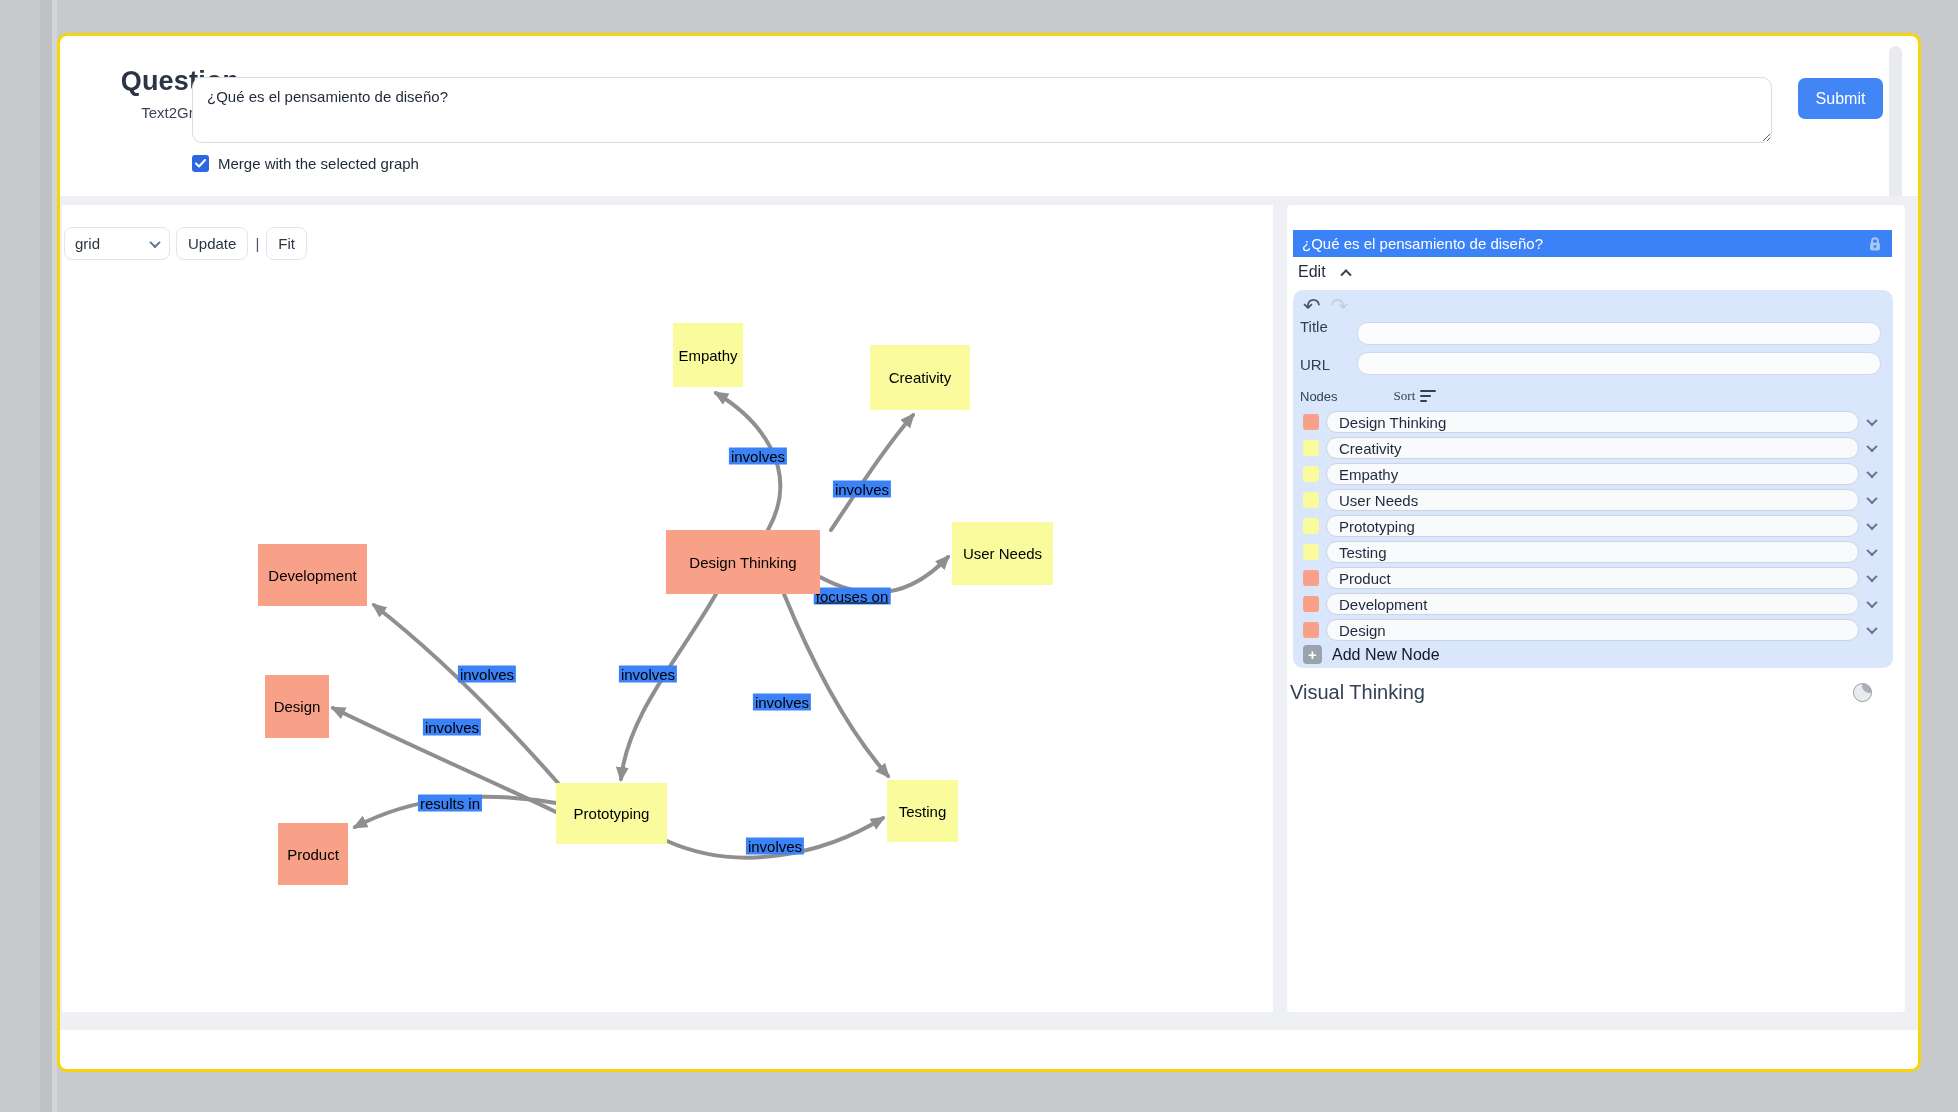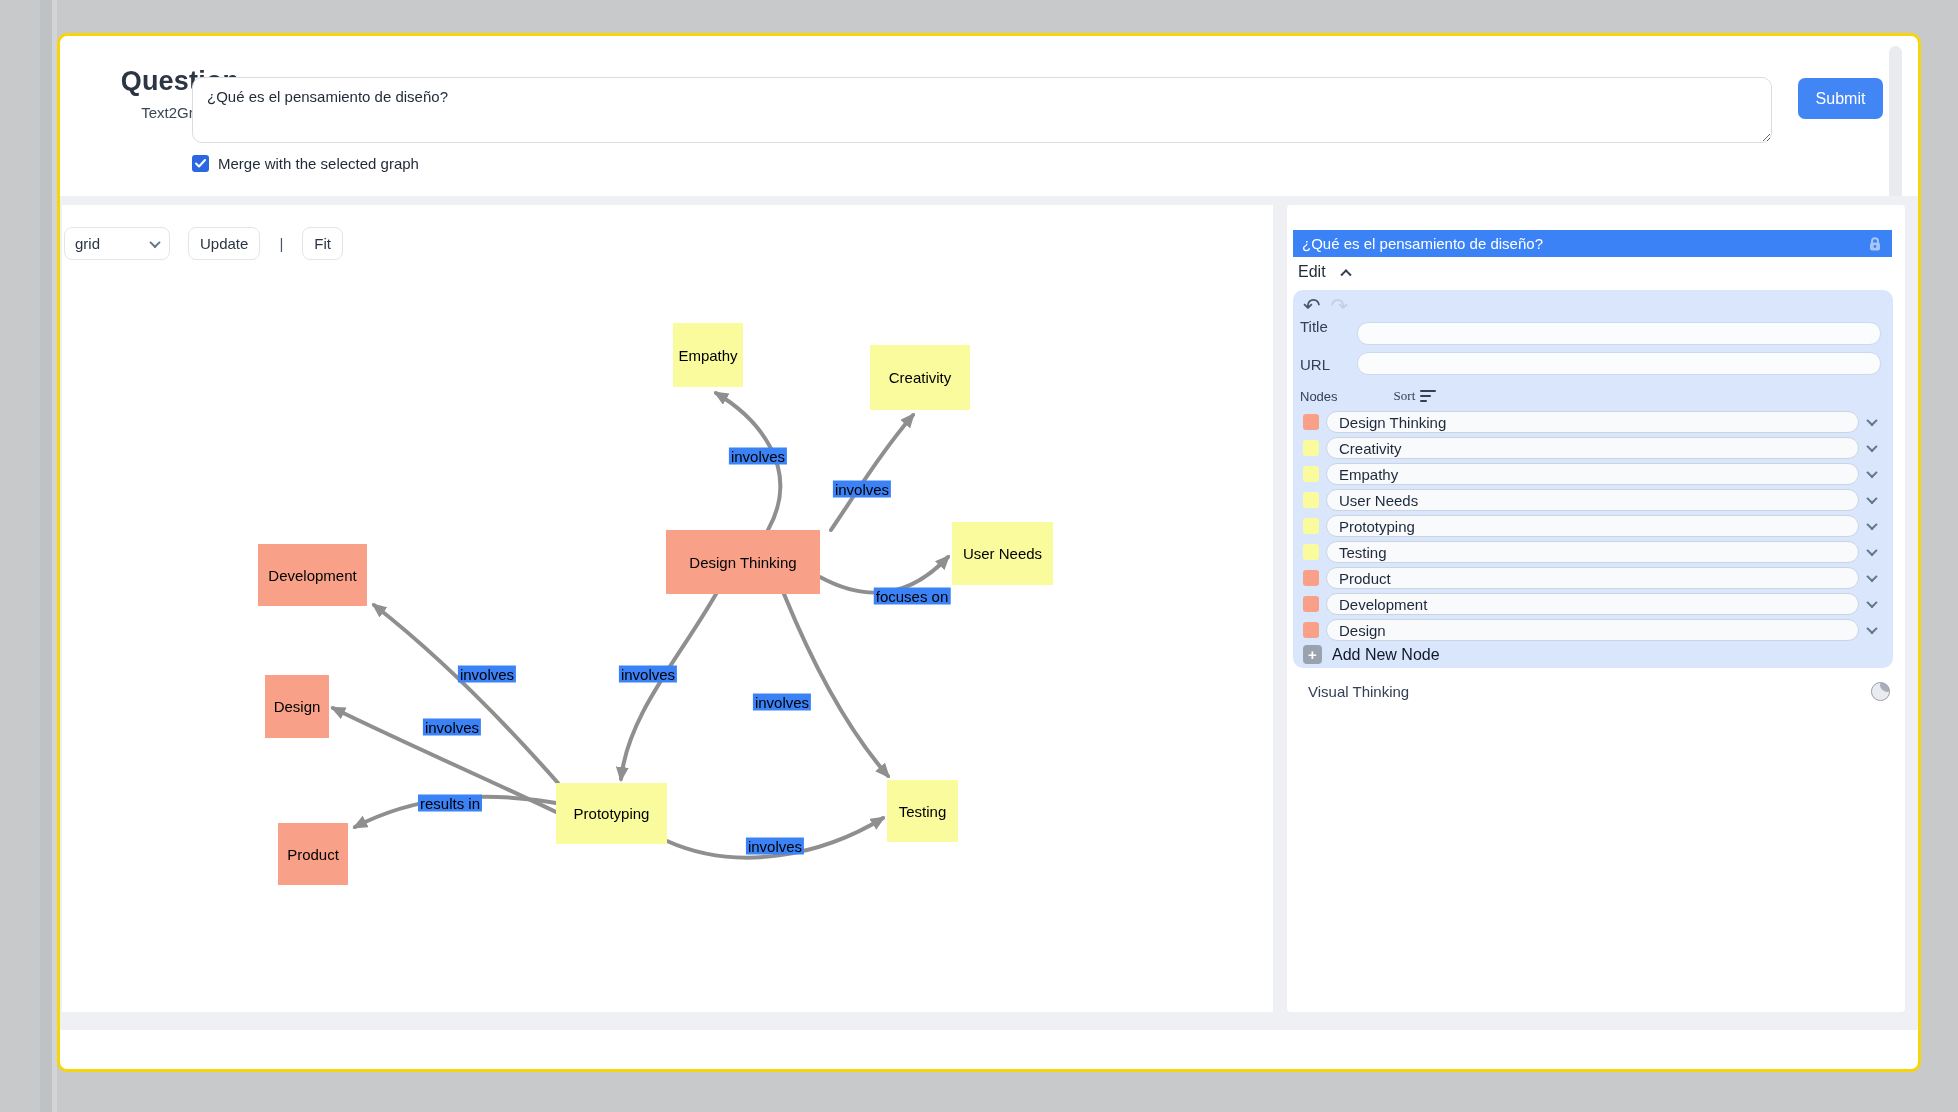--- a/index.html
+++ b/index.html
@@ -38,21 +38,21 @@
   .merge-row { position:absolute; left:132px; top:119px; display:flex; align-items:center; gap:9px; font-size:15px; color:#1f2937; }
   .checkbox {
     width:17px; height:17px; background:#2b66e3; border-radius:3px;
     display:flex; align-items:center; justify-content:center; cursor:pointer;
   }
   .scroll-thumb { position:absolute; left:1829px; top:10px; width:13px; height:225px; background:#e9ebee; border-radius:7px; }
 
   
   .mid { position:absolute; left:0; top:160px; width:1858px; height:834px; background:#eef0f3; }
   .canvas { position:absolute; left:2px; top:9px; width:1211px; height:807px; background:#fff; }
-  .toolbar { position:absolute; left:2px; top:22px; display:flex; align-items:center; gap:18px; z-index:5; }
+  .toolbar { position:absolute; left:2px; top:22px; display:flex; align-items:center; gap:6px; z-index:5; }
   .select-box {
     width:106px; height:33px; background:#fff; border:1px solid #e2e6ea; border-radius:8px;
     display:flex; align-items:center; justify-content:space-between; padding:0 10px;
     font-size:15px; color:#2b3544; cursor:pointer;
   }
   .tool-btn {
     height:33px; padding:0 11px; background:#fff; border:1px solid #e2e6ea; border-radius:8px;
     font-size:15px; color:#2b3544; font-family:"Liberation Sans", sans-serif; cursor:pointer;
   }
   .tool-sep { font-size:15px; color:#475569; padding:0 1px; }
@@ -107,21 +107,21 @@
     flex:1; height:22px; background:#f8fafc; border:1px solid #cbd5e1; border-radius:11px;
     padding:0 12px; font-size:15px; color:#1e293b; outline:none; min-width:0;
     font-family:"Liberation Sans", sans-serif;
   }
   .row-chev { width:26px; display:flex; justify-content:center; cursor:pointer; flex:none; }
   .add-node-row { position:absolute; left:10px; top:355px; display:flex; align-items:center; gap:10px; font-size:16px; color:#111827; cursor:pointer; }
   .plus-icon {
     width:19px; height:19px; background:#9aa3ad; border-radius:4px; color:#fff;
     display:flex; align-items:center; justify-content:center; font-size:15px; font-weight:bold;
   }
-  .vt-row { position:absolute; left:21px; top:476px; width:583px; display:flex; align-items:center; justify-content:space-between; font-size:15px; color:#334155; cursor:pointer; }
+  .vt-row { position:absolute; left:3px; top:476px; width:583px; display:flex; align-items:center; justify-content:space-between; font-size:20px; color:#334155; cursor:pointer; }
 </style>
 </head>
 <body>
 
 <div class="bg-strip-left"></div>
 <div class="bg-strip-left2"></div>
 
 <div class="frame">
 
   <div class="q-block">
@@ -164,21 +164,21 @@
             <path d="M752,372 C800,398 842,392 880,352" fill="none" stroke="#8F8F8F" stroke-width="4" stroke-linecap="round" marker-end="url(#arrow)"></path>
             <path d="M648,389 C610,455 560,510 553,574" fill="none" stroke="#8F8F8F" stroke-width="4" stroke-linecap="round" marker-end="url(#arrow)"></path>
             <path d="M716,389 C745,460 780,525 820,571" fill="none" stroke="#8F8F8F" stroke-width="4" stroke-linecap="round" marker-end="url(#arrow)"></path>
             <path d="M490,578 C430,510 370,450 306,400" fill="none" stroke="#8F8F8F" stroke-width="4" stroke-linecap="round" marker-end="url(#arrow)"></path>
             <path d="M488,607 C410,570 330,535 265,503" fill="none" stroke="#8F8F8F" stroke-width="4" stroke-linecap="round" marker-end="url(#arrow)"></path>
             <path d="M488,598 C410,585 345,592 287,622" fill="none" stroke="#8F8F8F" stroke-width="4" stroke-linecap="round" marker-end="url(#arrow)"></path>
             <path d="M599,636 C670,668 755,650 815,613" fill="none" stroke="#8F8F8F" stroke-width="4" stroke-linecap="round" marker-end="url(#arrow)"></path>
           </svg>
           <span class="elabel" style="left: 690px; top: 251px;">involves</span>
           <span class="elabel" style="left: 794px; top: 284px;">involves</span>
-          <span class="elabel" style="left: 844px; top: 391px;">focuses on</span>
+          <span class="elabel" style="left: 784px; top: 391px; text-decoration: underline;">focuses on</span>
           <span class="elabel" style="left: 580px; top: 469px;">involves</span>
           <span class="elabel" style="left: 714px; top: 497px;">involves</span>
           <span class="elabel" style="left: 419px; top: 469px;">involves</span>
           <span class="elabel" style="left: 384px; top: 522px;">involves</span>
           <span class="elabel" style="left: 382px; top: 598px;">results in</span>
           <span class="elabel" style="left: 707px; top: 641px;">involves</span>
           <div class="gnode" style="left: 605px; top: 118px; width: 70px; height: 64px; background: rgb(250, 251, 157);">Empathy</div>
           <div class="gnode" style="left: 802px; top: 140px; width: 100px; height: 65px; background: rgb(250, 251, 157);">Creativity</div>
           <div class="gnode" style="left: 598px; top: 325px; width: 154px; height: 64px; background: rgb(249, 161, 136);">Design Thinking</div>
           <div class="gnode" style="left: 884px; top: 317px; width: 101px; height: 63px; background: rgb(250, 251, 157);">User Needs</div>

